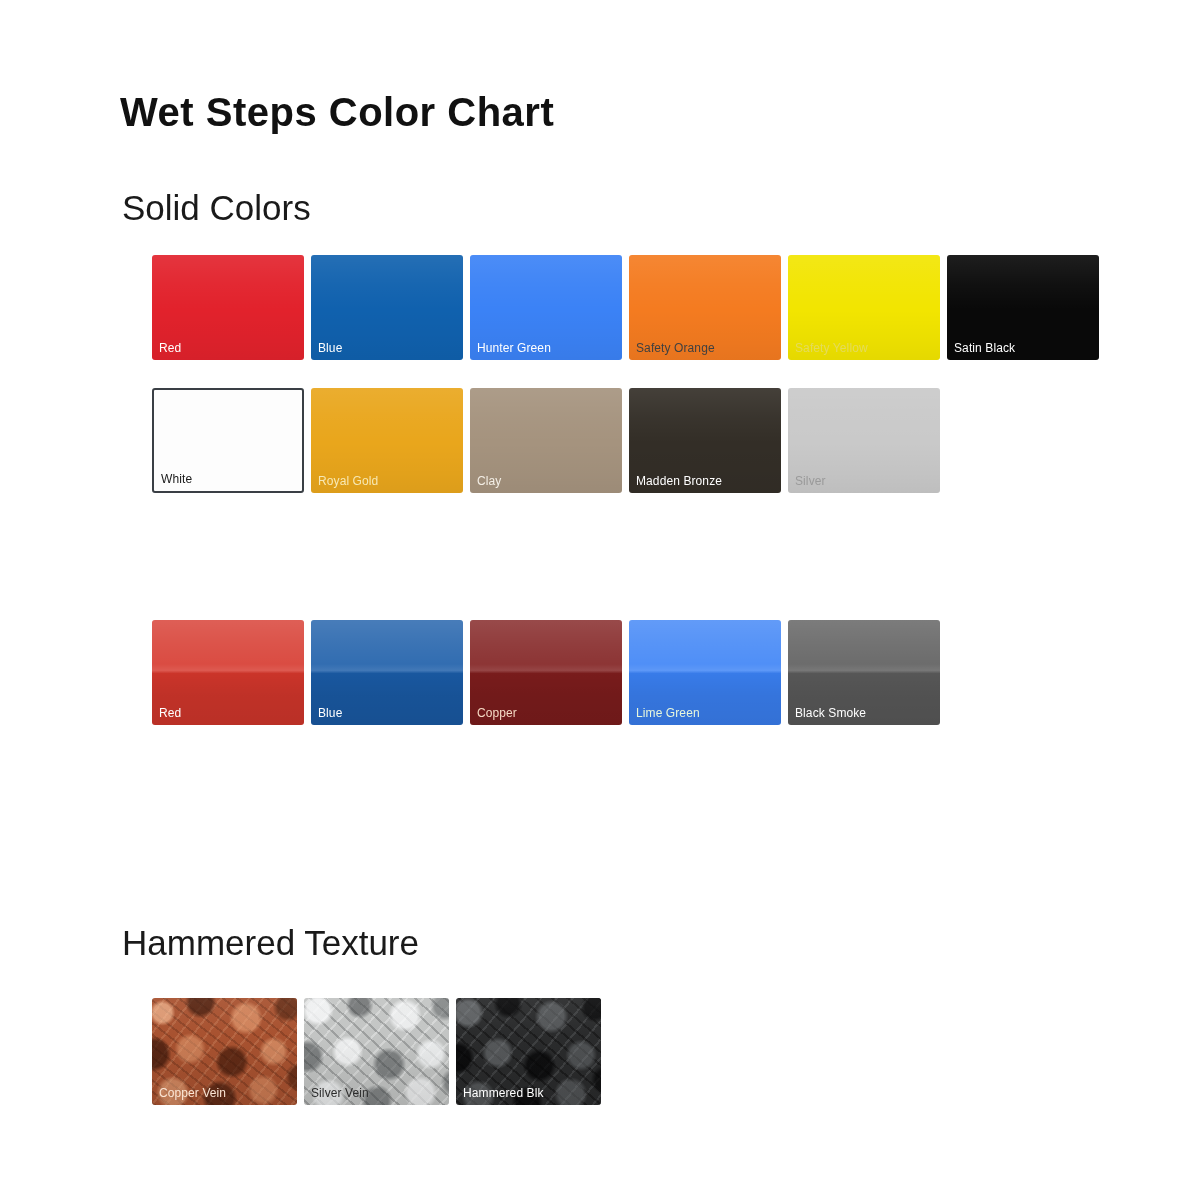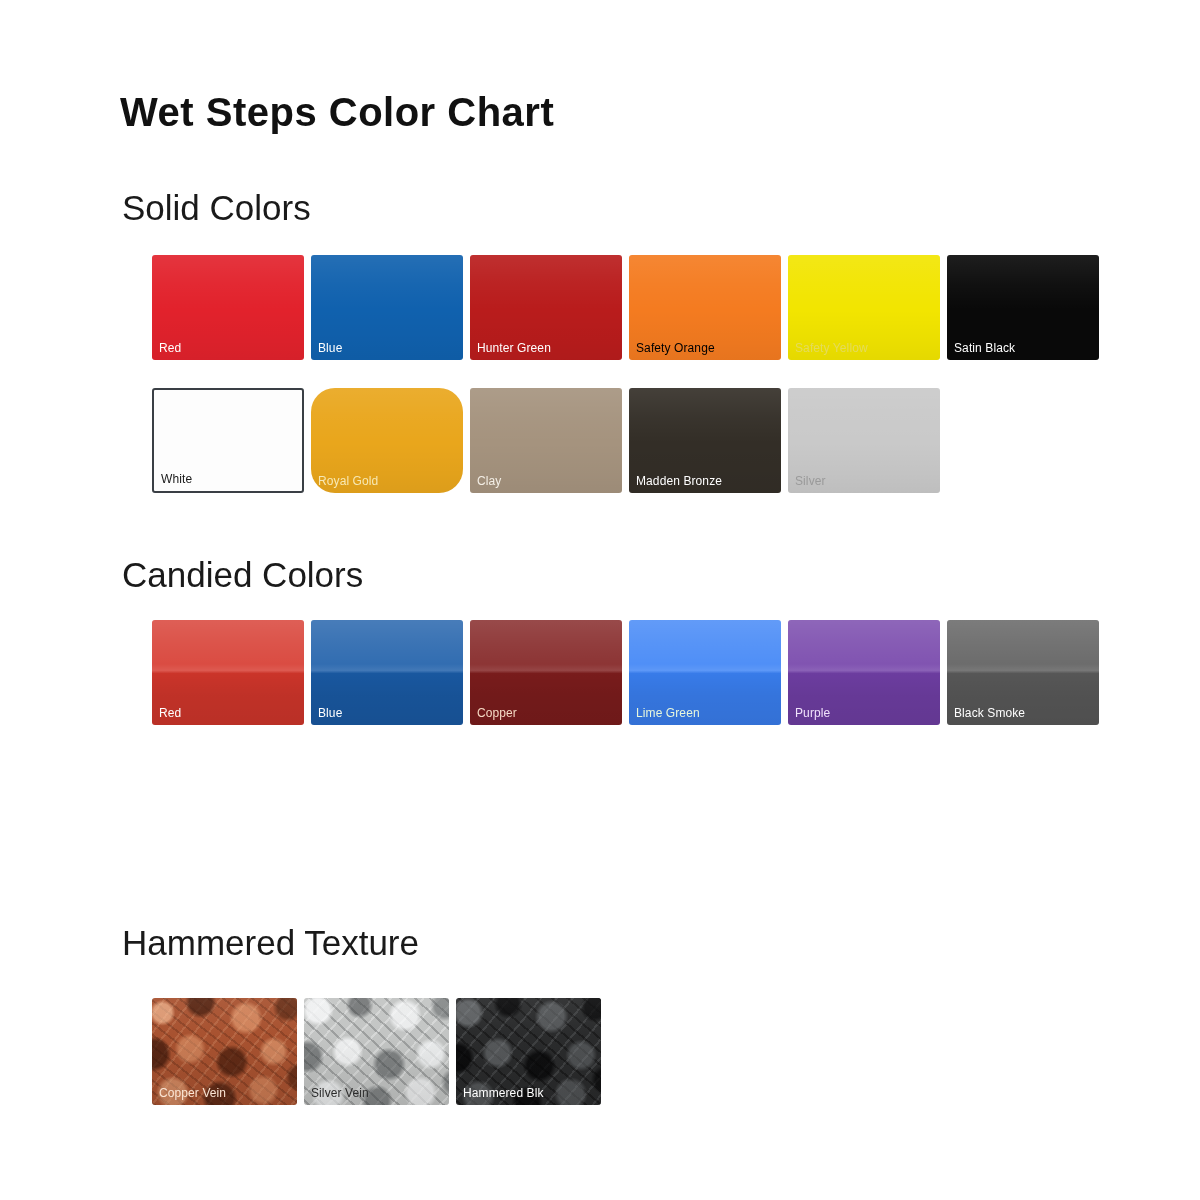--- a/index.html
+++ b/index.html
@@ -201,82 +201,77 @@
 
   <div class="swatch-group solid-row1">
     <div class="swatch solid" style="background-color: rgb(226, 34, 44);">
       <span class="sheen"></span>
       <span class="swatch-label" style="color: rgb(255, 255, 255);">Red</span>
     </div>
     <div class="swatch solid" style="background-color: rgb(16, 97, 174);">
       <span class="sheen"></span>
       <span class="swatch-label" style="color: rgb(255, 255, 255);">Blue</span>
     </div>
-    <div class="swatch solid" style="background-color: #b91c1c;">
+    <div class="swatch solid" style="background-color: #3b82f6;">
       <span class="sheen"></span>
       <span class="swatch-label" style="color: rgb(255, 255, 255);">Hunter Green</span>
     </div>
     <div class="swatch solid" style="background-color: rgb(244, 123, 32);">
       <span class="sheen"></span>
-      <span class="swatch-label" style="color: #000000;">Safety Orange</span>
+      <span class="swatch-label" style="color: #404040;">Safety Orange</span>
     </div>
     <div class="swatch solid" style="background-color: rgb(242, 229, 0);">
       <span class="sheen"></span>
       <span class="swatch-label" style="color: rgb(228, 219, 90);">Safety Yellow</span>
     </div>
     <div class="swatch solid" style="background-color: rgb(9, 9, 9);">
       <span class="sheen"></span>
       <span class="swatch-label" style="color: rgb(255, 255, 255);">Satin Black</span>
     </div>
   </div>
 
   <div class="swatch-group solid-row2">
     <div class="swatch solid white-swatch" style="background-color: rgb(253, 253, 253);">
       <span class="swatch-label" style="color: rgb(26, 26, 26);">White</span>
     </div>
-    <div class="swatch solid" style="background-color: rgb(233, 166, 28); border-radius: 24px;">
+    <div class="swatch solid" style="background-color: rgb(233, 166, 28);">
       <span class="sheen"></span>
       <span class="swatch-label" style="color: rgb(247, 232, 180);">Royal Gold</span>
     </div>
     <div class="swatch solid" style="background-color: rgb(165, 147, 126);">
       <span class="sheen"></span>
       <span class="swatch-label" style="color: rgb(244, 239, 230);">Clay</span>
     </div>
     <div class="swatch solid" style="background-color: rgb(51, 46, 39);">
       <span class="sheen"></span>
       <span class="swatch-label" style="color: rgb(255, 255, 255);">Madden Bronze</span>
     </div>
     <div class="swatch solid" style="background-color: rgb(201, 201, 201);">
       <span class="sheen"></span>
       <span class="swatch-label" style="color: rgb(154, 154, 154);">Silver</span>
     </div>
   </div>
 
-  <h2 class="section-title candied">Candied Colors</h2>
 
   <div class="swatch-group candied-row1">
     <div class="swatch candied" style="background-color: rgb(214, 55, 44);">
       <span class="sheen"></span>
       <span class="swatch-label" style="color: rgb(255, 255, 255);">Red</span>
     </div>
     <div class="swatch candied" style="background-color: rgb(26, 92, 168);">
       <span class="sheen"></span>
       <span class="swatch-label" style="color: rgb(255, 255, 255);">Blue</span>
     </div>
     <div class="swatch candied" style="background-color: #7f1d1d;">
       <span class="sheen"></span>
       <span class="swatch-label" style="color: rgb(245, 217, 196);">Copper</span>
     </div>
     <div class="swatch candied" style="background-color: #3b82f6;">
       <span class="sheen"></span>
       <span class="swatch-label" style="color: rgb(232, 247, 220);">Lime Green</span>
-    </div>
-    <div class="swatch candied" style="background-color: rgb(114, 64, 168);">
-      <span class="sheen"></span>
-      <span class="swatch-label" style="color: rgb(240, 226, 251);">Purple</span>
     </div>
     <div class="swatch candied" style="background-color: rgb(91, 91, 91);">
       <span class="sheen"></span>
       <span class="swatch-label" style="color: rgb(255, 255, 255);">Black Smoke</span>
     </div>
   </div>
 
 
   <h2 class="section-title hammered">Hammered Texture</h2>
 

